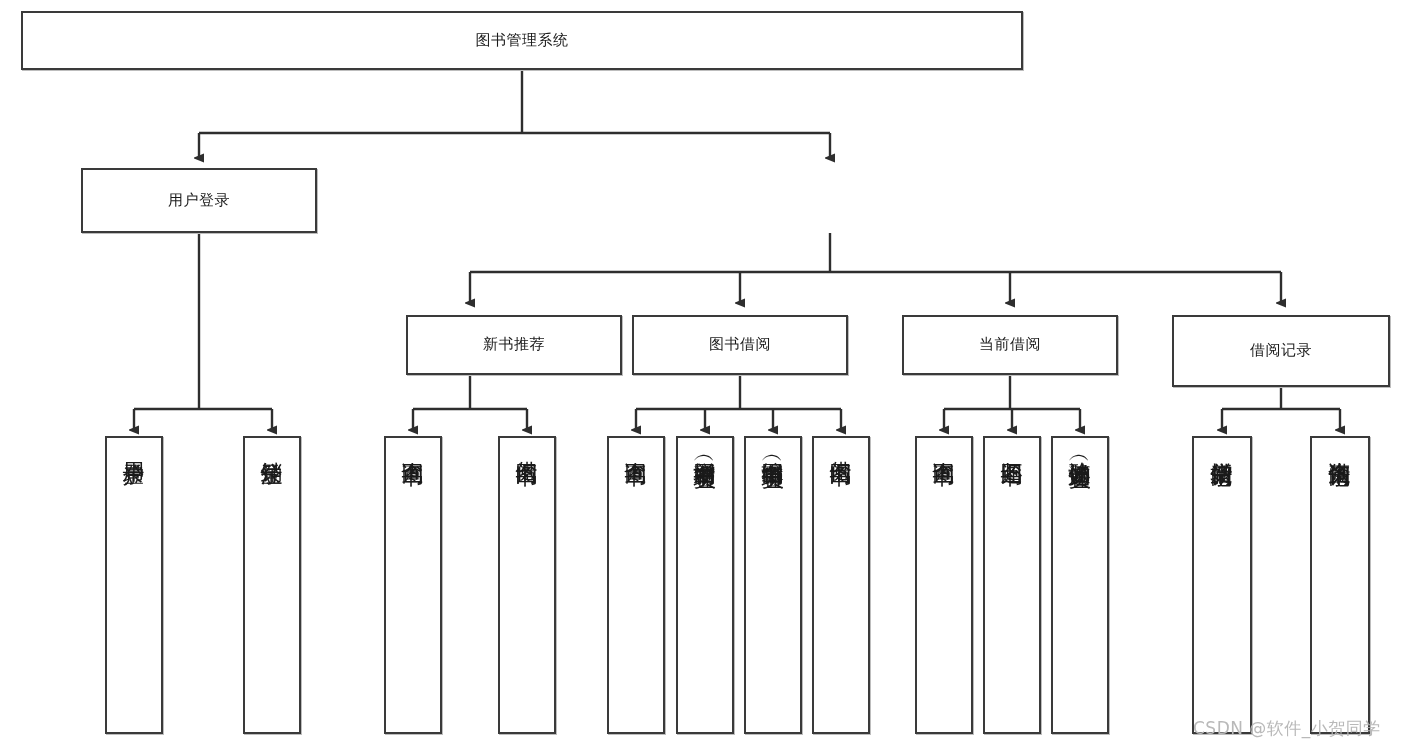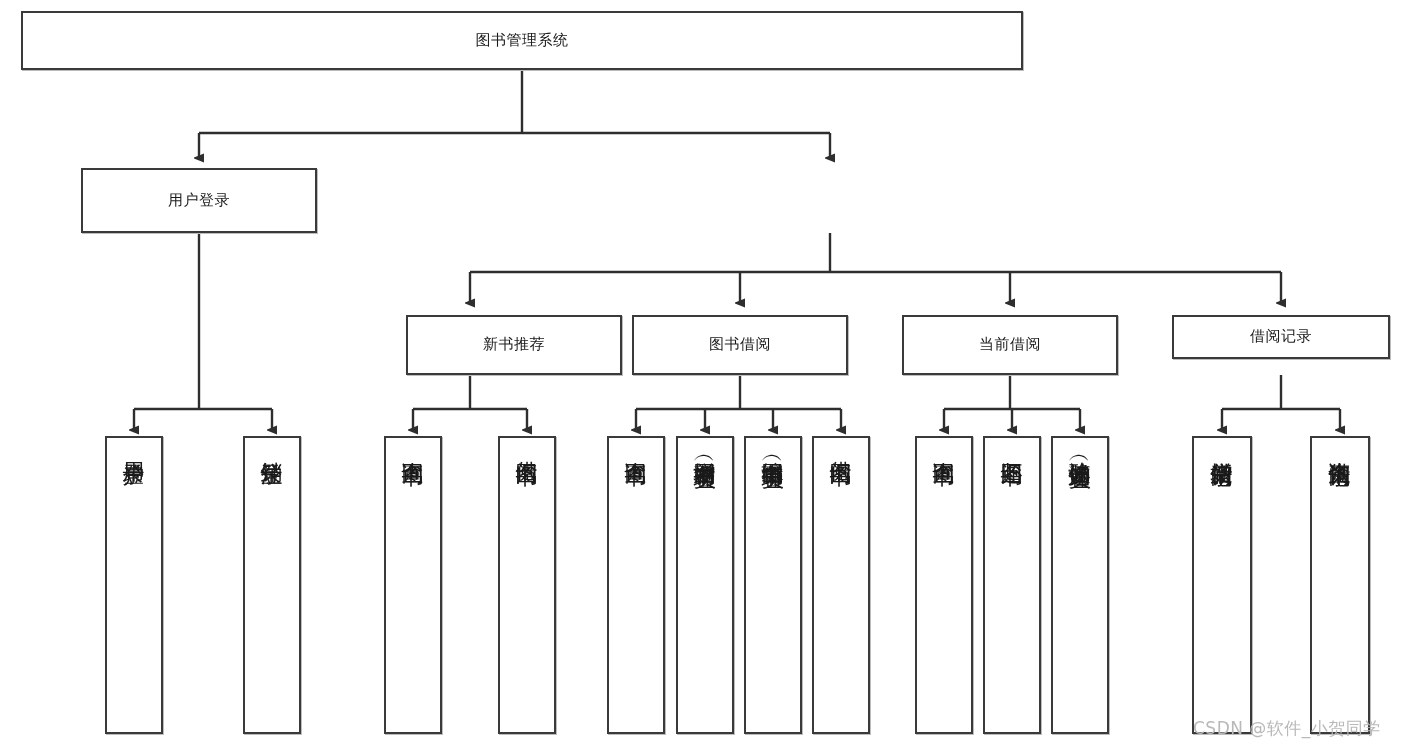--- a/index.html
+++ b/index.html
@@ -131,21 +131,21 @@
 
   <div class="node horizontal" style="left:362px; top:315px; width:216px; height:60px;margin-left:44px;">
     <span class="label">新书推荐</span>
   </div>
   <div class="node horizontal" style="left:902px; top:315px; width:216px; height:60px;">
     <span class="label">当前借阅</span>
   </div>
   <div class="node horizontal" style="left:632px; top:315px; width:216px; height:60px;">
     <span class="label">图书借阅</span>
   </div>
-  <div class="node horizontal" style="left:1172px; top:315px; width:218px; height:44px;">
+  <div class="node horizontal" style="left:1172px; top:315px; width:218px; height:72px;">
     <span class="label">借阅记录</span>
   </div>
 
   <div class="node vertical" style="left:105px; top:436px; width:58px; height:298px;">
     <span class="label">用户登录</span>
   </div>
   <div class="node vertical" style="left:243px; top:436px; width:58px; height:298px;">
     <span class="label">注销登录</span>
   </div>
 

